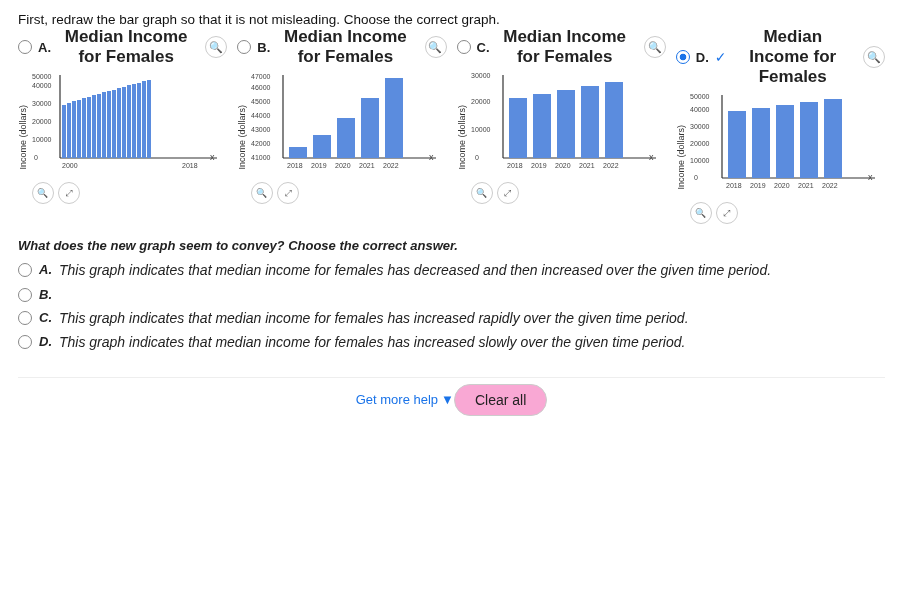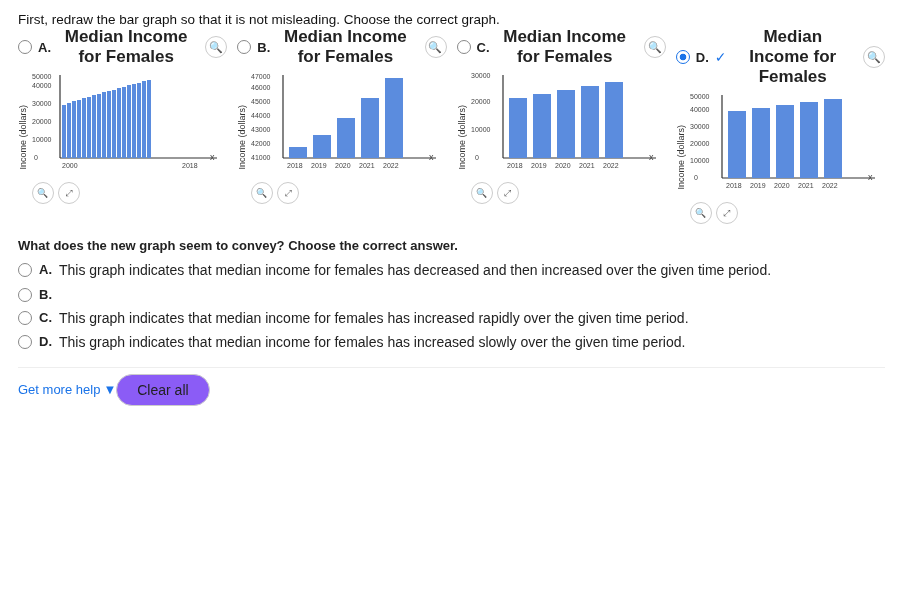--- a/index.html
+++ b/index.html
@@ -98,20 +98,21 @@
       transform: rotate(180deg);
       text-align: center;
       color: #333;
       align-self: center;
       margin-right: 2px;
       white-space: nowrap;
     }
     
     .answers-section {
       margin-top: 4px;
+      font-style: italic;
     }
     .answer-question {
       font-size: 13px;
       font-weight: bold;
       margin-bottom: 8px;
     }
     .answer-option {
       display: flex;
       align-items: flex-start;
       gap: 7px;
@@ -121,40 +122,40 @@
     .answer-option .radio-circle {
       margin-top: 2px;
       flex-shrink: 0;
     }
     .answer-text {
       font-size: 14px;
     }
     .footer-row {
       display: flex;
       align-items: center;
-      justify-content: flex-start;
-      margin-top: 14px;
+      justify-content: center;
+      margin-top: 24px;
       padding-top: 6px;
       border-top: 1px solid #eee;
     }
     .get-more-help {
       font-size: 13px;
       color: #1a73e8;
       cursor: pointer;
       display: flex;
       align-items: center;
       gap: 3px;
     }
     .clear-all-btn {
       border: 1px solid #ccc;
       border-radius: 18px;
       padding: 7px 20px;
       font-size: 14px;
       cursor: pointer;
-      background: #8b5cf6;
+      background: #f9a8d4;
       color: #222;
     }
     .checkmark {
       color: #1a73e8;
       font-size: 14px;
     }
   </style>
 </head>
 <body>
 

